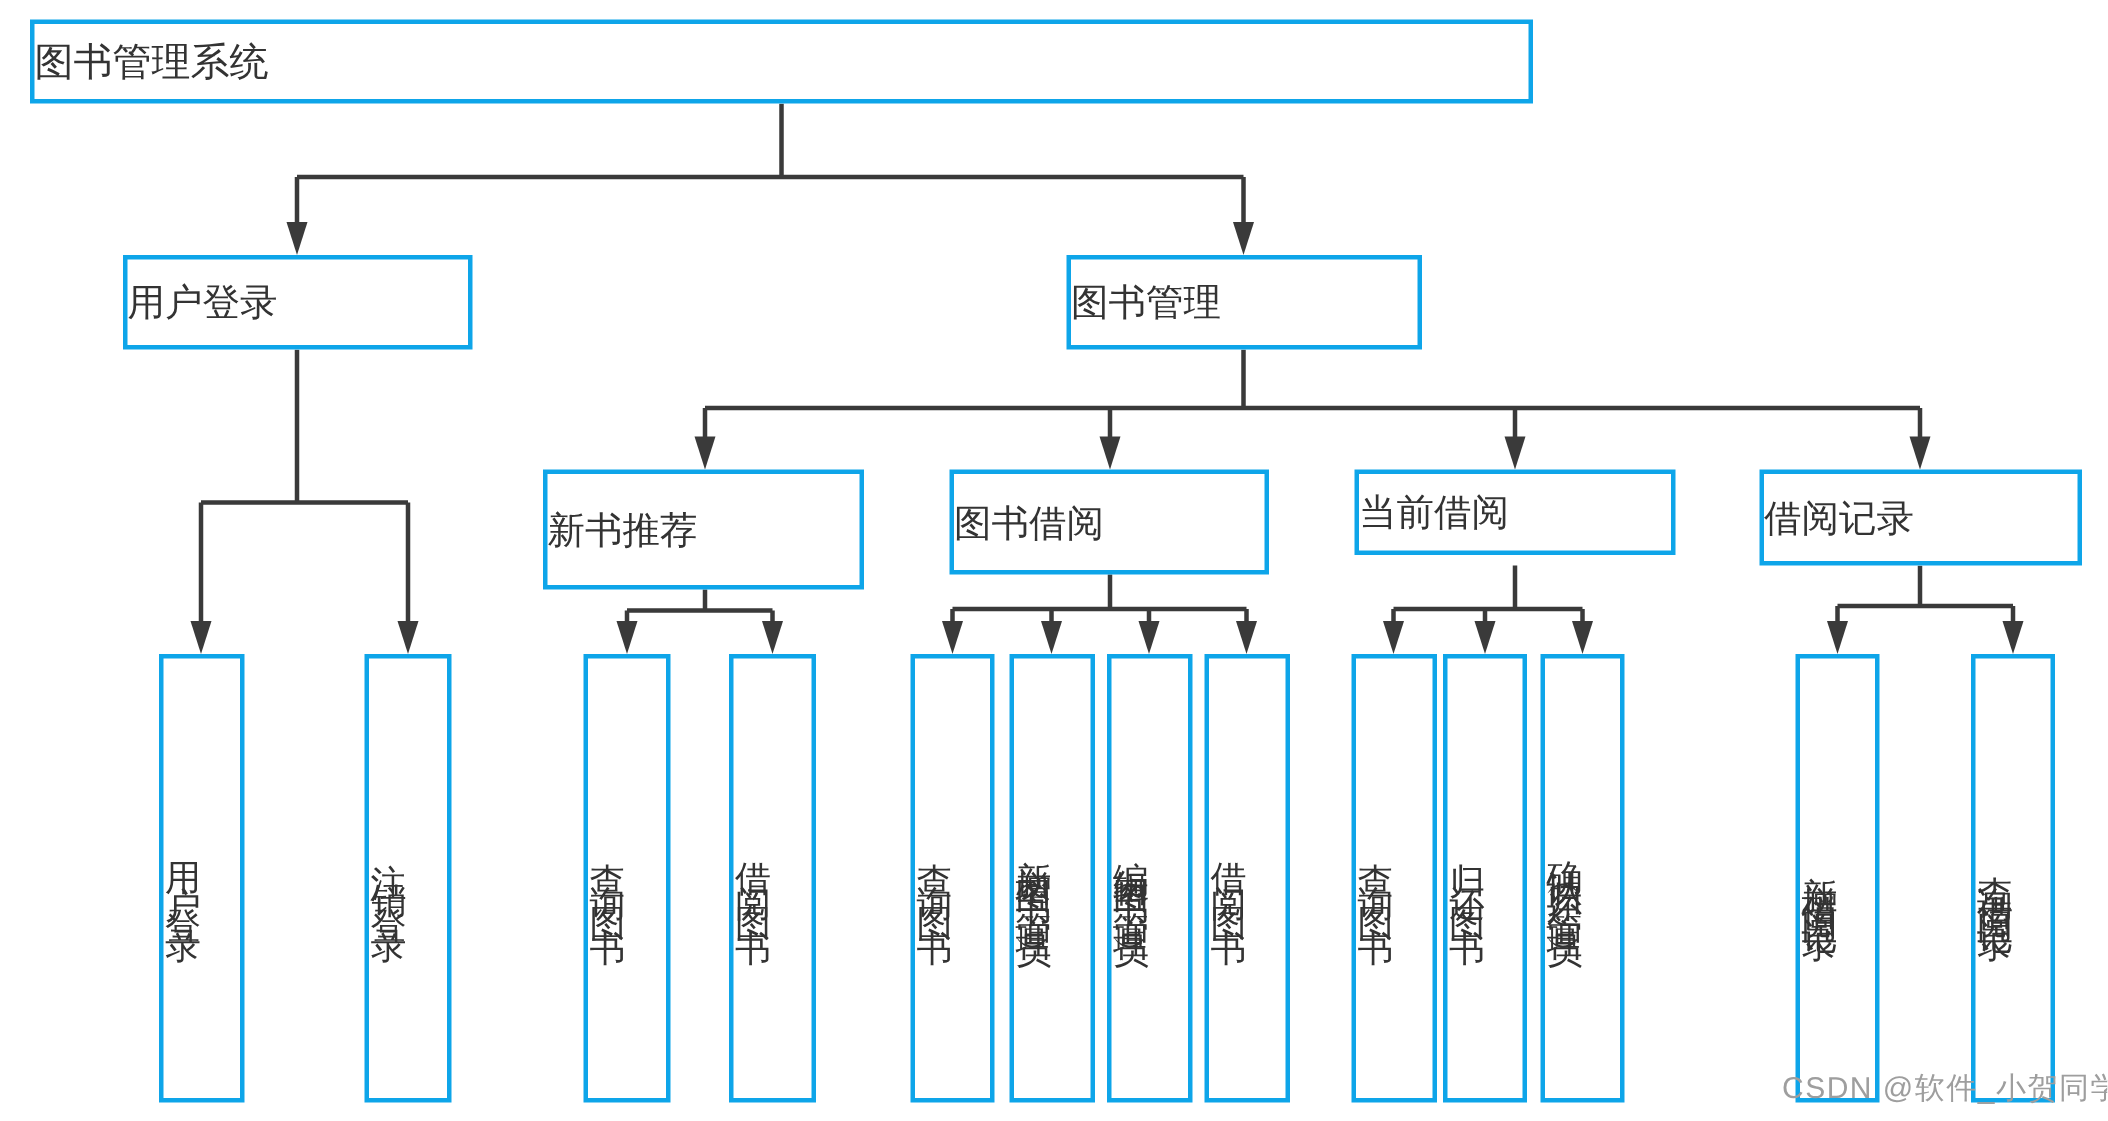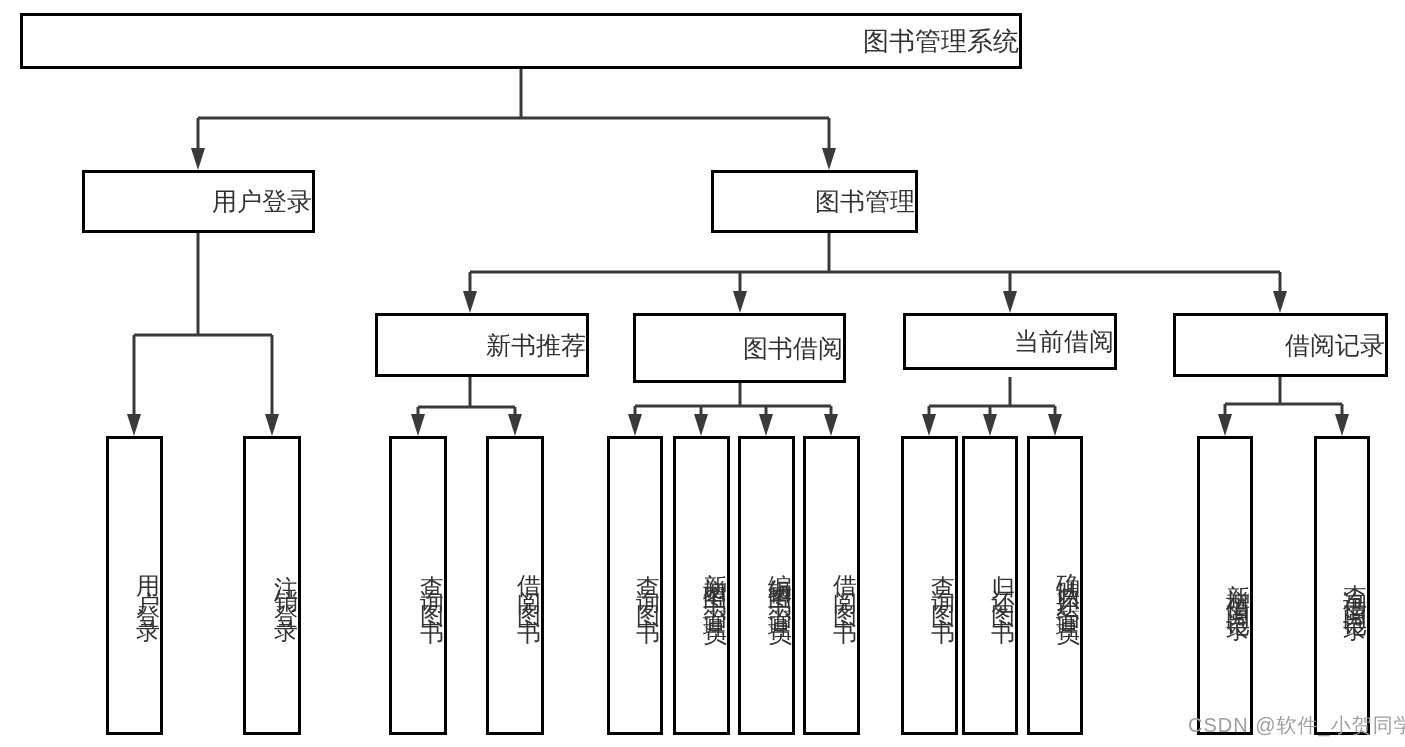--- a/index.html
+++ b/index.html
@@ -19,37 +19,37 @@
   .connectors {
     position: absolute;
     left: 0;
     top: 0;
     width: 1405px;
     height: 747px;
   }
   .node {
     position: absolute;
     box-sizing: border-box;
-    border: 3px solid #000000;
+    border: 3px solid #0ea5e9;
     background: #ffffff;
     display: flex;
     align-items: center;
-    justify-content: flex-end;
+    justify-content: flex-start;
     text-align: center;
   }
   .node.root {
     left: 20px; top: 13px; width: 1002px; height: 56px;
     font-size: 26px;
   }
   .node.branch {
     font-size: 25px;
   }
   .n-login   { left: 82px;   top: 170px; width: 233px; height: 63px; }
-  .n-bookmgmt{ left: 711px;  top: 170px; width: 207px; height: 63px; }
-  .n-newbook { left: 375px;  top: 313px; width: 214px; height: 64px; }
+  .n-bookmgmt{ left: 711px;  top: 170px; width: 237px; height: 63px; }
+  .n-newbook { left: 362px;  top: 313px; width: 214px; height: 80px; }
   .n-borrow  { left: 633px;  top: 313px; width: 213px; height: 70px; }
   .n-current { left: 903px;  top: 313px; width: 214px; height: 57px; }
   .n-records { left: 1173px; top: 313px; width: 215px; height: 64px; }
   .node.leaf {
     top: 436px;
     height: 299px;
     font-size: 24px;
   }
   .vtext {
     writing-mode: vertical-rl;

